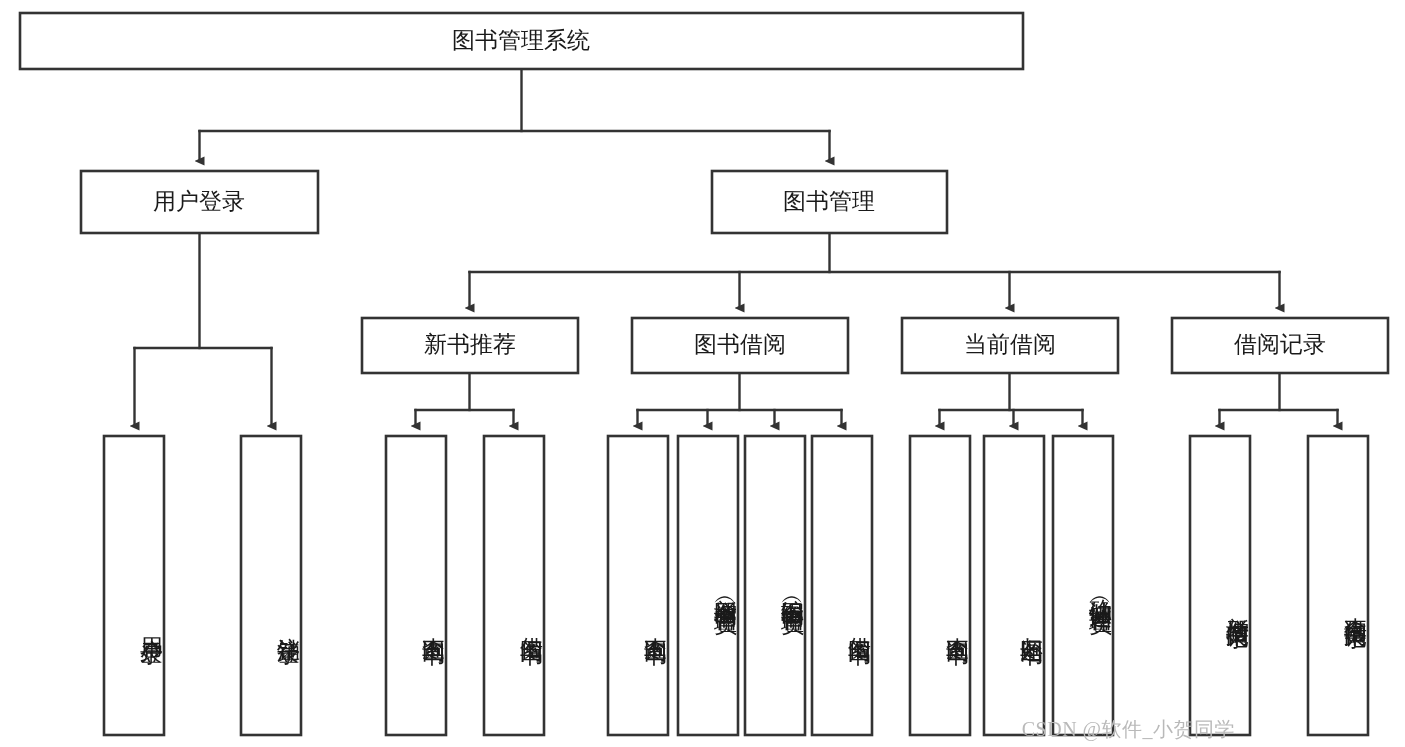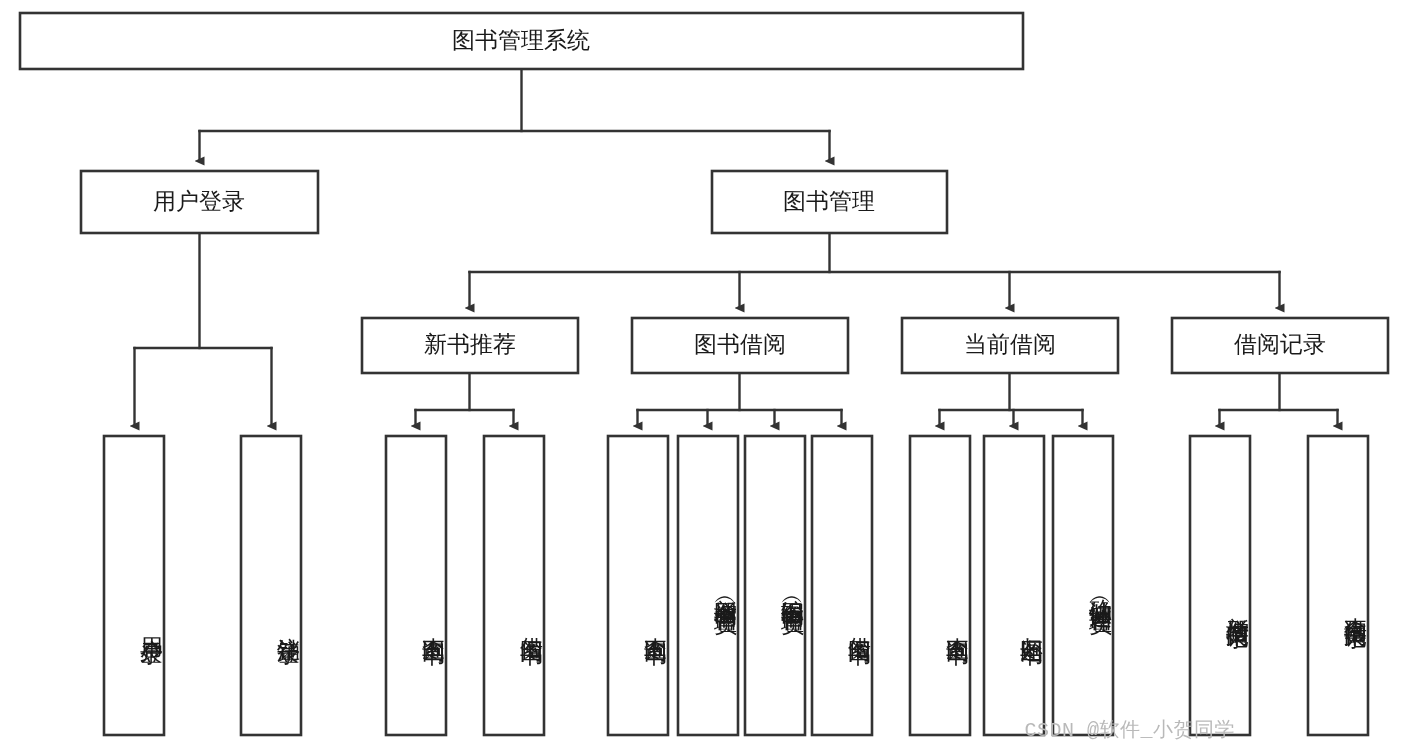--- a/index.html
+++ b/index.html
@@ -57,21 +57,21 @@
     justify-content: center;
     box-sizing: border-box;
     white-space: nowrap;
     letter-spacing: 2px;
     pointer-events: none;
   }
   .watermark {
     position: absolute;
     right: 8px;
     bottom: 4px;
-    font-family: Liberation Mono, monospace;
+    font-family: Liberation Serif, serif;
     font-size: 20px;
     color: #b9b9b9;
     letter-spacing: 0.5px;
     user-select: none;
     margin-top: 36px;
   }
 </style>
 </head>
 <body>
 

